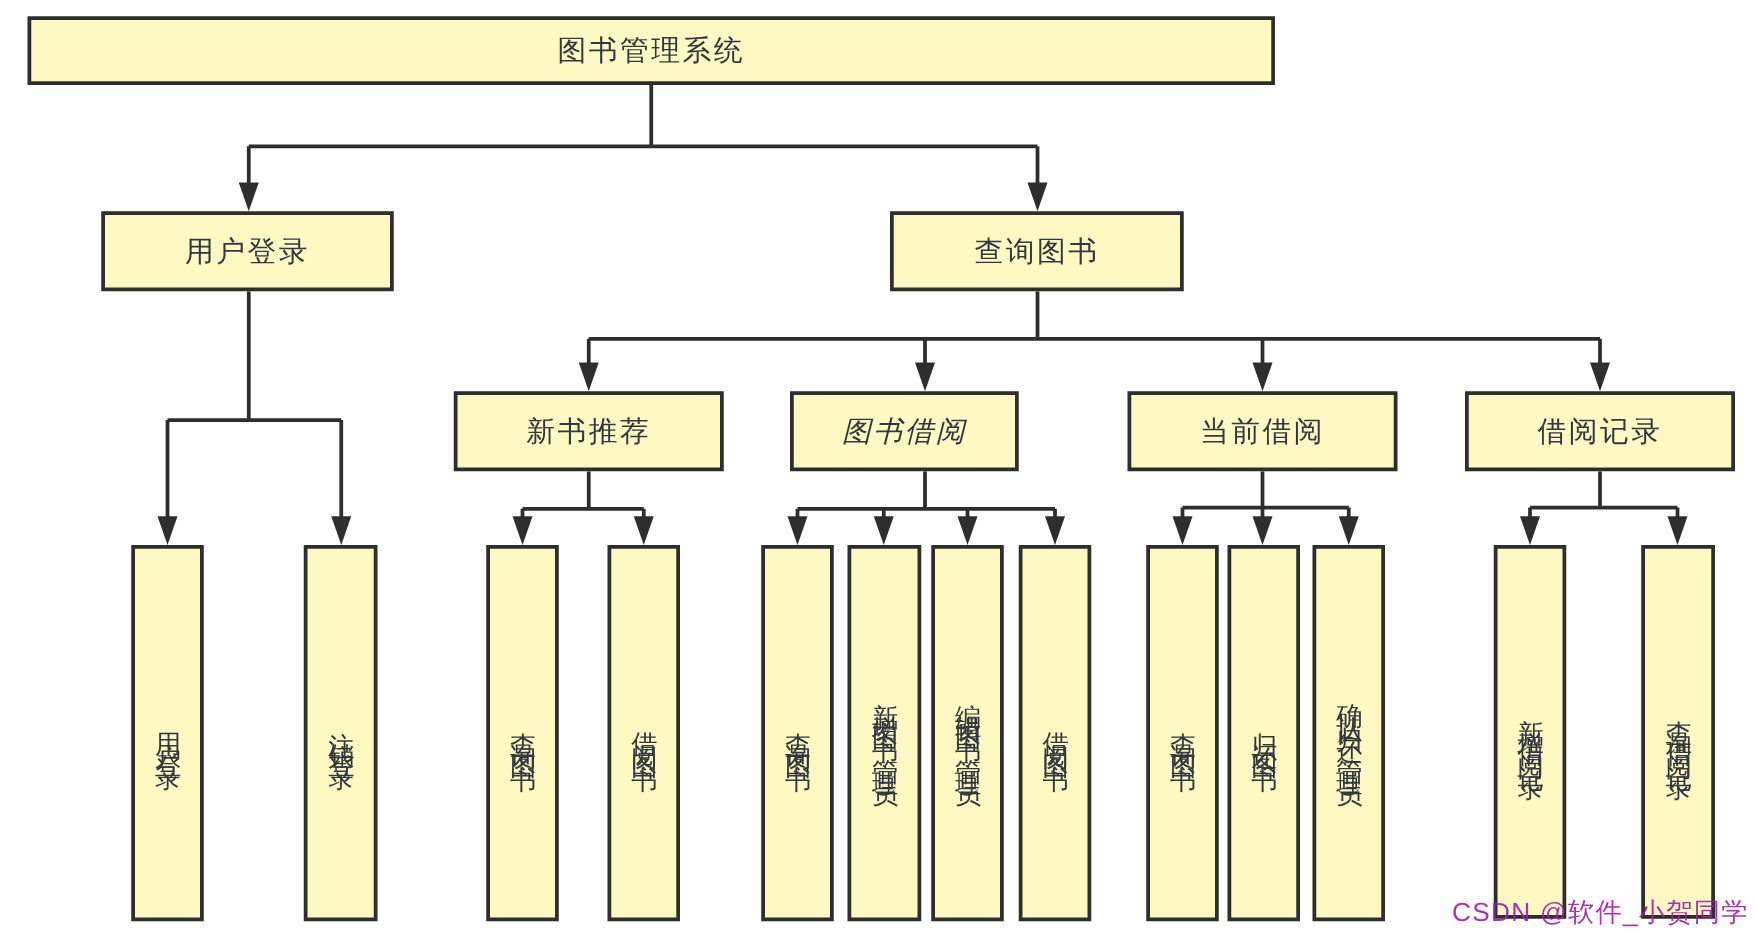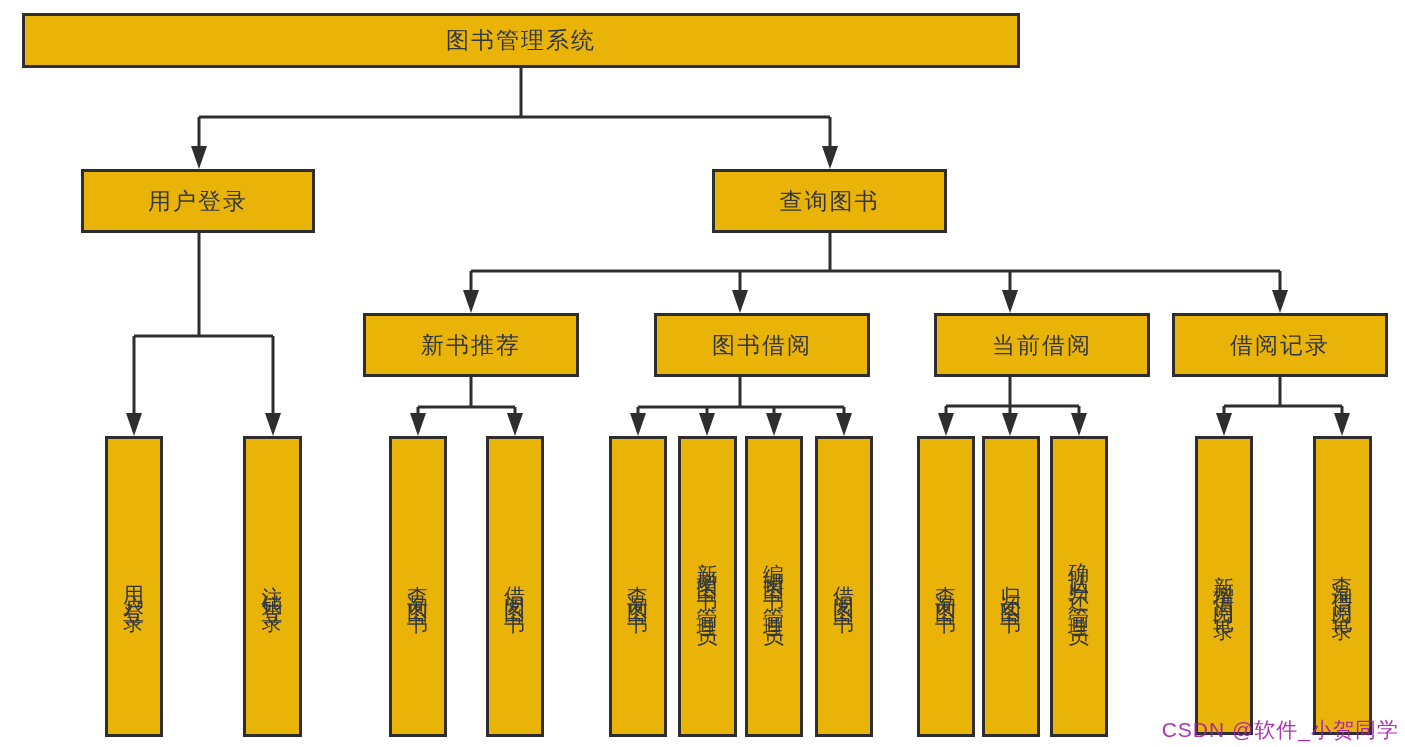--- a/index.html
+++ b/index.html
@@ -15,21 +15,21 @@
   #wires {
     position: absolute;
     left: 0; top: 0;
     width: 1405px; height: 747px;
     pointer-events: none;
   }
   .box {
     position: absolute;
     box-sizing: border-box;
     border: 3px solid #2e2e2e;
-    background: #eab308;
+    background: #fef9c3;
     display: flex;
     align-items: center;
     justify-content: center;
     text-align: center;
   }
   .hlabel {
     font-size: 23px;
     letter-spacing: 2px;
     color: #333840;
     white-space: nowrap;
@@ -109,24 +109,24 @@
   <div class="box" style="left:81px; top:169px; width:234px; height:64px;">
     <span class="hlabel">用户登录</span>
   </div>
   <div class="box" style="left:712px; top:169px; width:235px; height:64px;">
     <span class="hlabel">查询图书</span>
   </div>
 
   <div class="box" style="left:363px; top:313px; width:216px; height:64px;">
     <span class="hlabel">新书推荐</span>
   </div>
-  <div class="box" style="left:654px; top:313px; width:216px; height:64px;">
+  <div class="box" style="left:632px; top:313px; width:183px; height:64px;font-style:italic;">
     <span class="hlabel">图书借阅</span>
   </div>
-  <div class="box" style="left:902px; top:313px; width:216px; height:64px;margin-left:32px;">
+  <div class="box" style="left:902px; top:313px; width:216px; height:64px;">
     <span class="hlabel">当前借阅</span>
   </div>
   <div class="box" style="left:1172px; top:313px; width:216px; height:64px;">
     <span class="hlabel">借阅记录</span>
   </div>
 
   <div class="box leaf" style="left:105px; top:436px; width:58px; height:301px;">
     <span class="vlabel">用户登录</span>
   </div>
   <div class="box leaf" style="left:243px; top:436px; width:59px; height:301px;">

